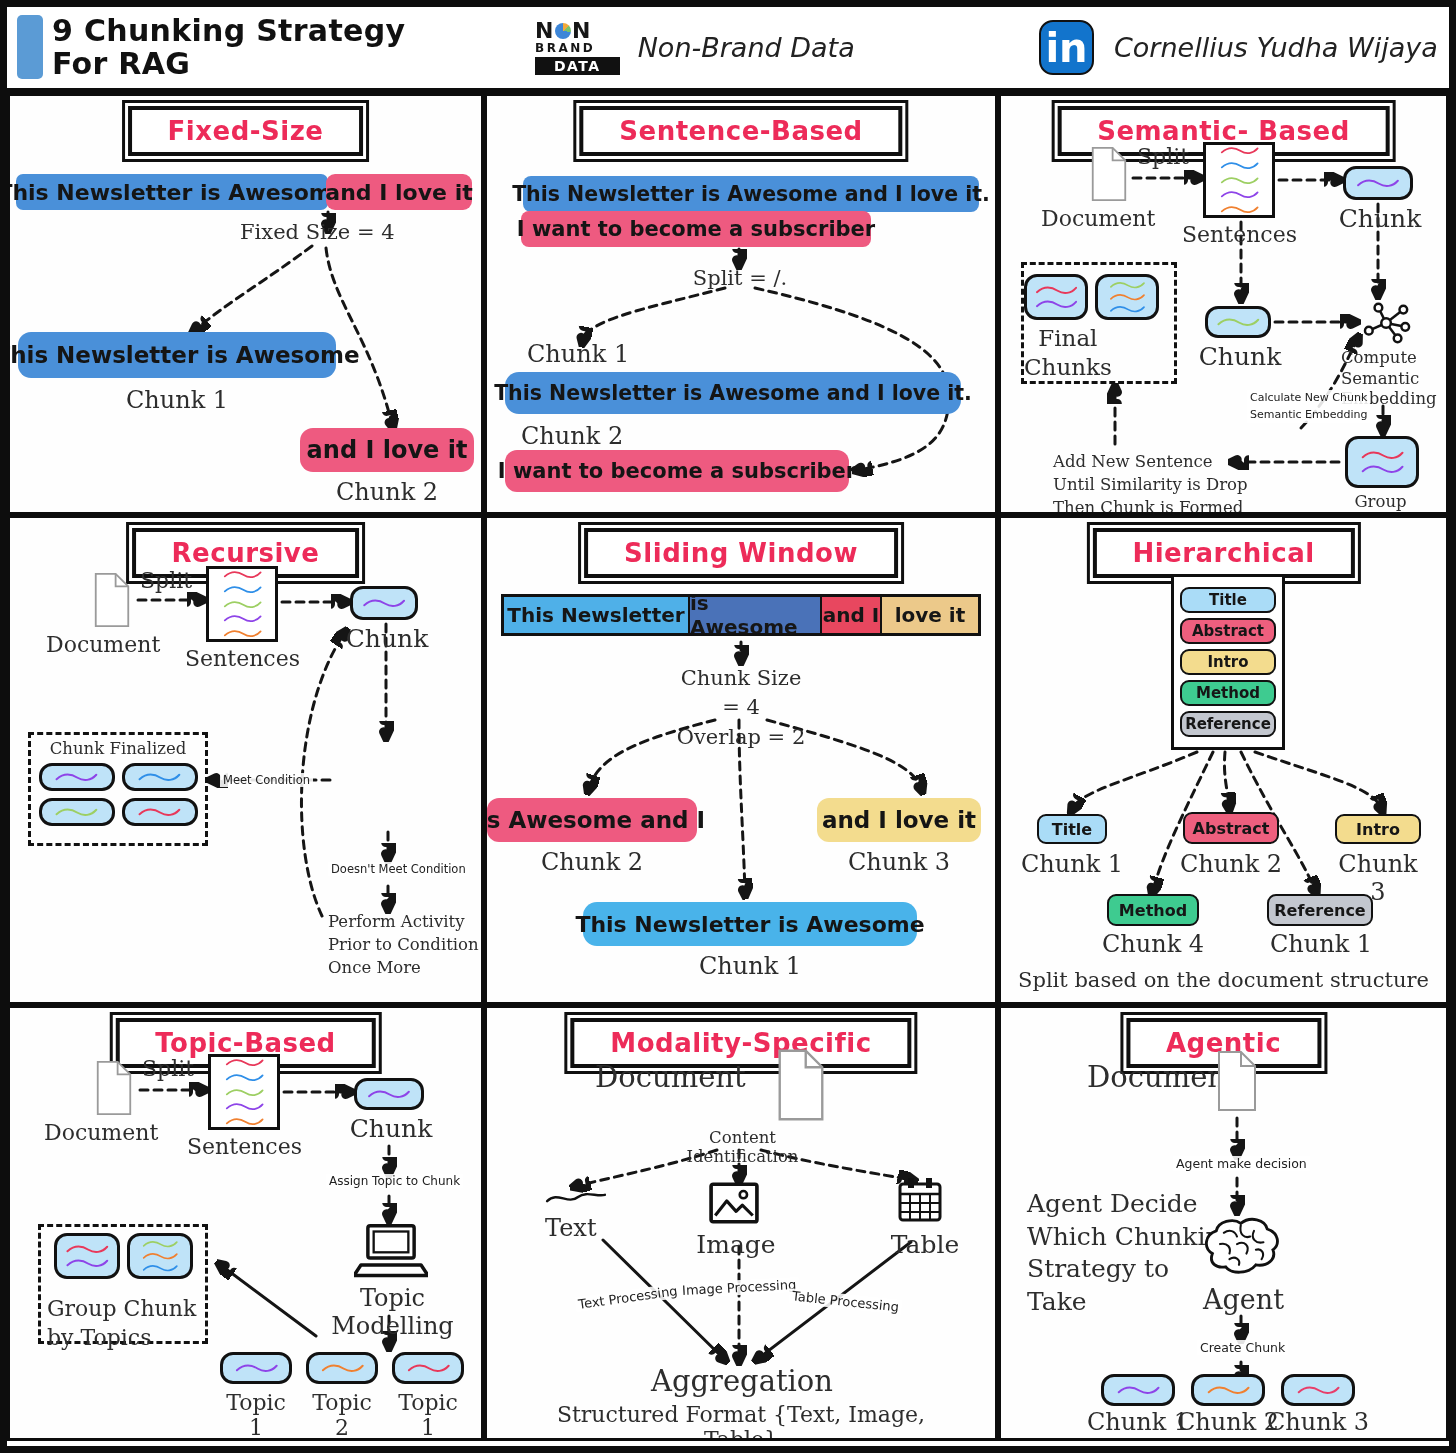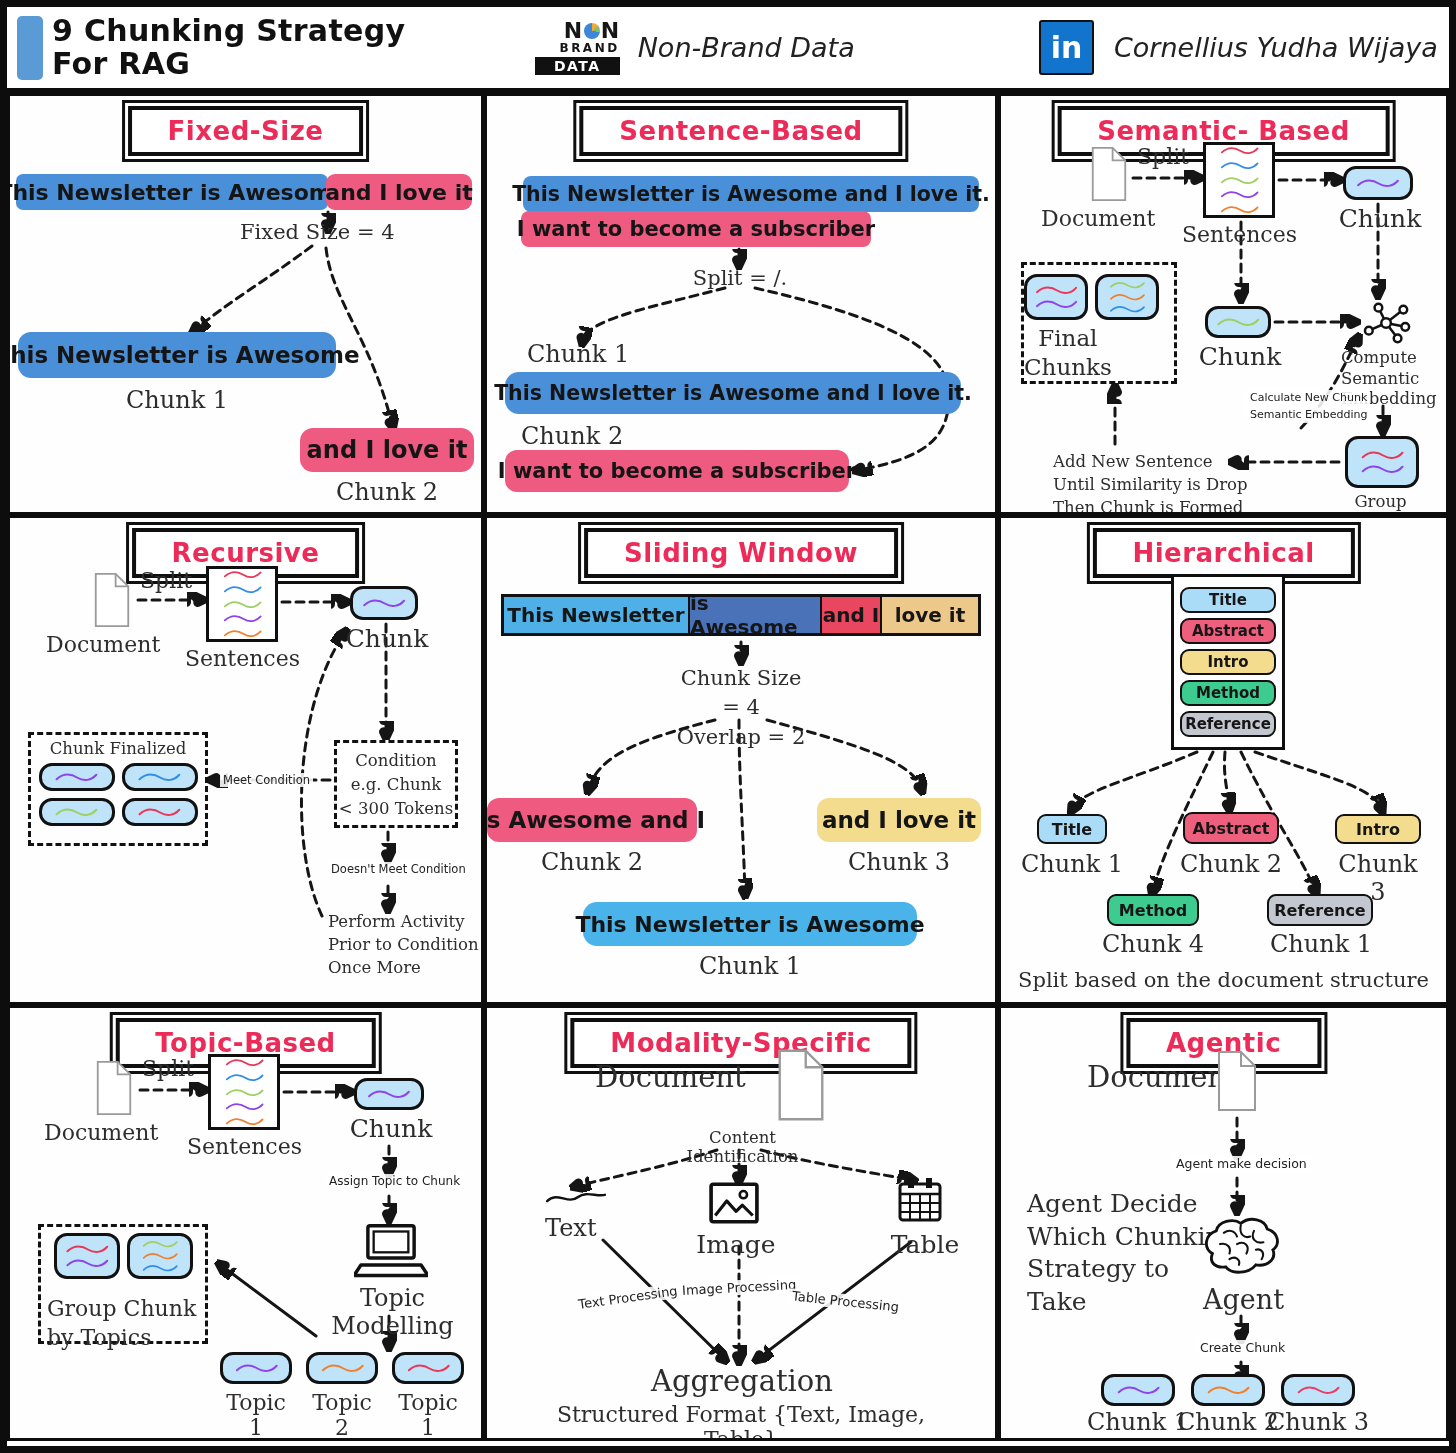--- a/index.html
+++ b/index.html
@@ -1,33 +1,33 @@
 <!DOCTYPE html>
 <html><head>
 <meta charset="utf-8">
 <style>
   *{box-sizing:border-box;margin:0;padding:0}
   body{background:#fff;font-family:"DejaVu Sans",sans-serif;color:#161616}
   .page{width:1456px;height:1453px;border:7px solid #0d0d0d;background:#fff}
   
   header{position:relative;height:86px;border-bottom:5px solid #0d0d0d;background:#fff}
-  .hleft{position:absolute;left:10px;top:7px;display:flex;gap:9px;align-items:flex-end}
+  .hleft{position:absolute;left:10px;top:7px;display:flex;gap:9px;align-items:center}
   .hbar{width:26px;height:64px;background:#5b9bd5;border-radius:5px}
   h1{font-size:30px;font-weight:800;line-height:1.1;letter-spacing:.3px;white-space:pre-line;color:#111}
   .hmid{position:absolute;left:528px;top:12px;display:flex;align-items:center;gap:18px}
-  .nbd{text-align:right;line-height:1.05}
+  .nbd{text-align:left;line-height:1.05}
   .nbd1{font-size:22px;font-weight:900;letter-spacing:.5px}
   .pie{display:inline-block;width:16px;height:16px;border-radius:50%;vertical-align:-1px;margin:0 1px;
        background:conic-gradient(#f2a93b 0 14%,#7ac36a 14% 27%,#3d86d8 27% 100%)}
   .nbd2{font-size:12px;font-weight:800;letter-spacing:2.5px}
   .nbd3{display:inline-block;background:#111;color:#fff;font-size:14px;font-weight:900;letter-spacing:1.5px;padding:2px 19px;margin-top:2px}
   .bname,.author{font-size:27px;font-style:italic;font-weight:500;color:#222}
   .hright{position:absolute;left:1032px;top:13px;display:flex;align-items:center;gap:20px}
-  .li{width:55px;height:55px;border:2px solid #111;border-radius:3px;background:#1274cc;color:#fff;
-      font-size:30px;font-weight:800;display:flex;align-items:center;justify-content:center}
+  .li{width:55px;height:55px;border:2px solid #111;border-radius:14px;background:#1274cc;color:#fff;
+      font-size:40px;font-weight:800;display:flex;align-items:center;justify-content:center}
   
   .grid{display:grid;grid-template-columns:477px 514px 451px;grid-template-rows:422px 490px 436px}
   .panel{position:relative;background:#fefefe;border:3px solid #0d0d0d;overflow:hidden}
   .abs{position:absolute}
   .tbox{position:absolute;top:10px;left:50%;transform:translateX(-50%);background:#fff;border:4px solid #0f0f0f;
         padding:6px 36px;font-size:26px;font-weight:800;color:#ed2b59;letter-spacing:.5px;white-space:nowrap;
         box-shadow:0 0 0 3px #fff,0 0 0 6px #0f0f0f;z-index:3}
   .serif{font-family:"DejaVu Serif",serif;color:#2d2d2d}
   .note{font-size:12px;color:#222;background:rgba(255,255,255,.88);padding:0 3px;white-space:nowrap}
   .ml{white-space:pre-line}
@@ -288,23 +288,20 @@
             <use href="#wave"></use>
           </svg>
       </div>
       <div class="abs serif tac" style="left:160px;top:128px;width:145px;font-size:22px">Sentences</div>
       <div class="abs pill" style="left:340px;top:68px;width:68px;height:34px">
           <svg class="wv" viewBox="0 0 60 16" style="color:#8e44e8">
             <use href="#wave"></use>
           </svg>
         </div>
       <div class="abs serif tac" style="left:334px;top:106px;width:86px;font-size:25px">Chunk</div>
-      <div class="abs dashedbox serif ml tac" style="left:324px;top:222px;width:124px;height:88px;font-size:16.5px;line-height:1.45;padding-top:6px;background:#fff">Condition
-e.g. Chunk
-&lt; 300 Tokens</div>
       <div class="abs note" style="left:210px;top:255px;font-size:11.5px">Meet Condition</div>
       <div class="abs dashedbox" style="left:18px;top:214px;width:180px;height:114px;padding:4px">
         <div class="boxlabel tac" style="font-size:16.5px">Chunk Finalized</div>
         <div style="display:flex;flex-wrap:wrap;gap:7px;justify-content:center;margin-top:5px">
           <div class="pill" style="width:76px;height:28px">
               <svg class="wv" viewBox="0 0 60 16" style="color:#8e44e8">
                 <use href="#wave"></use>
               </svg>
             </div>
           <div class="pill" style="width:76px;height:28px">

